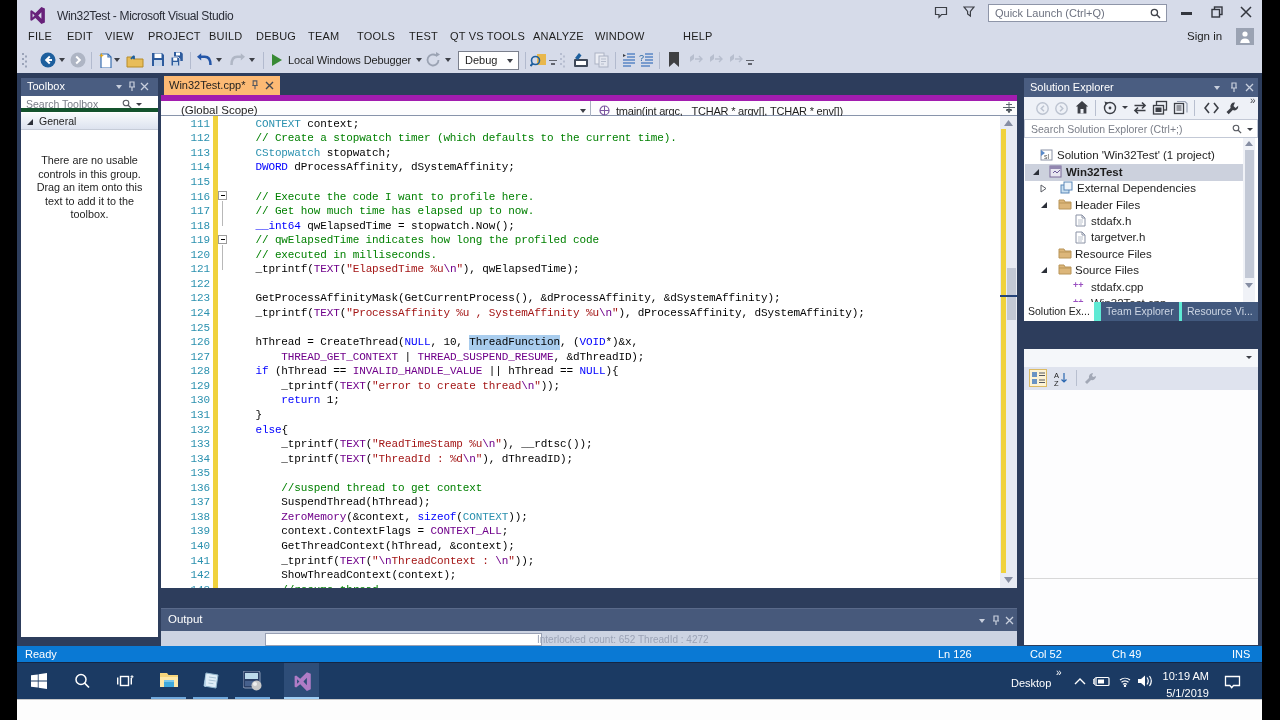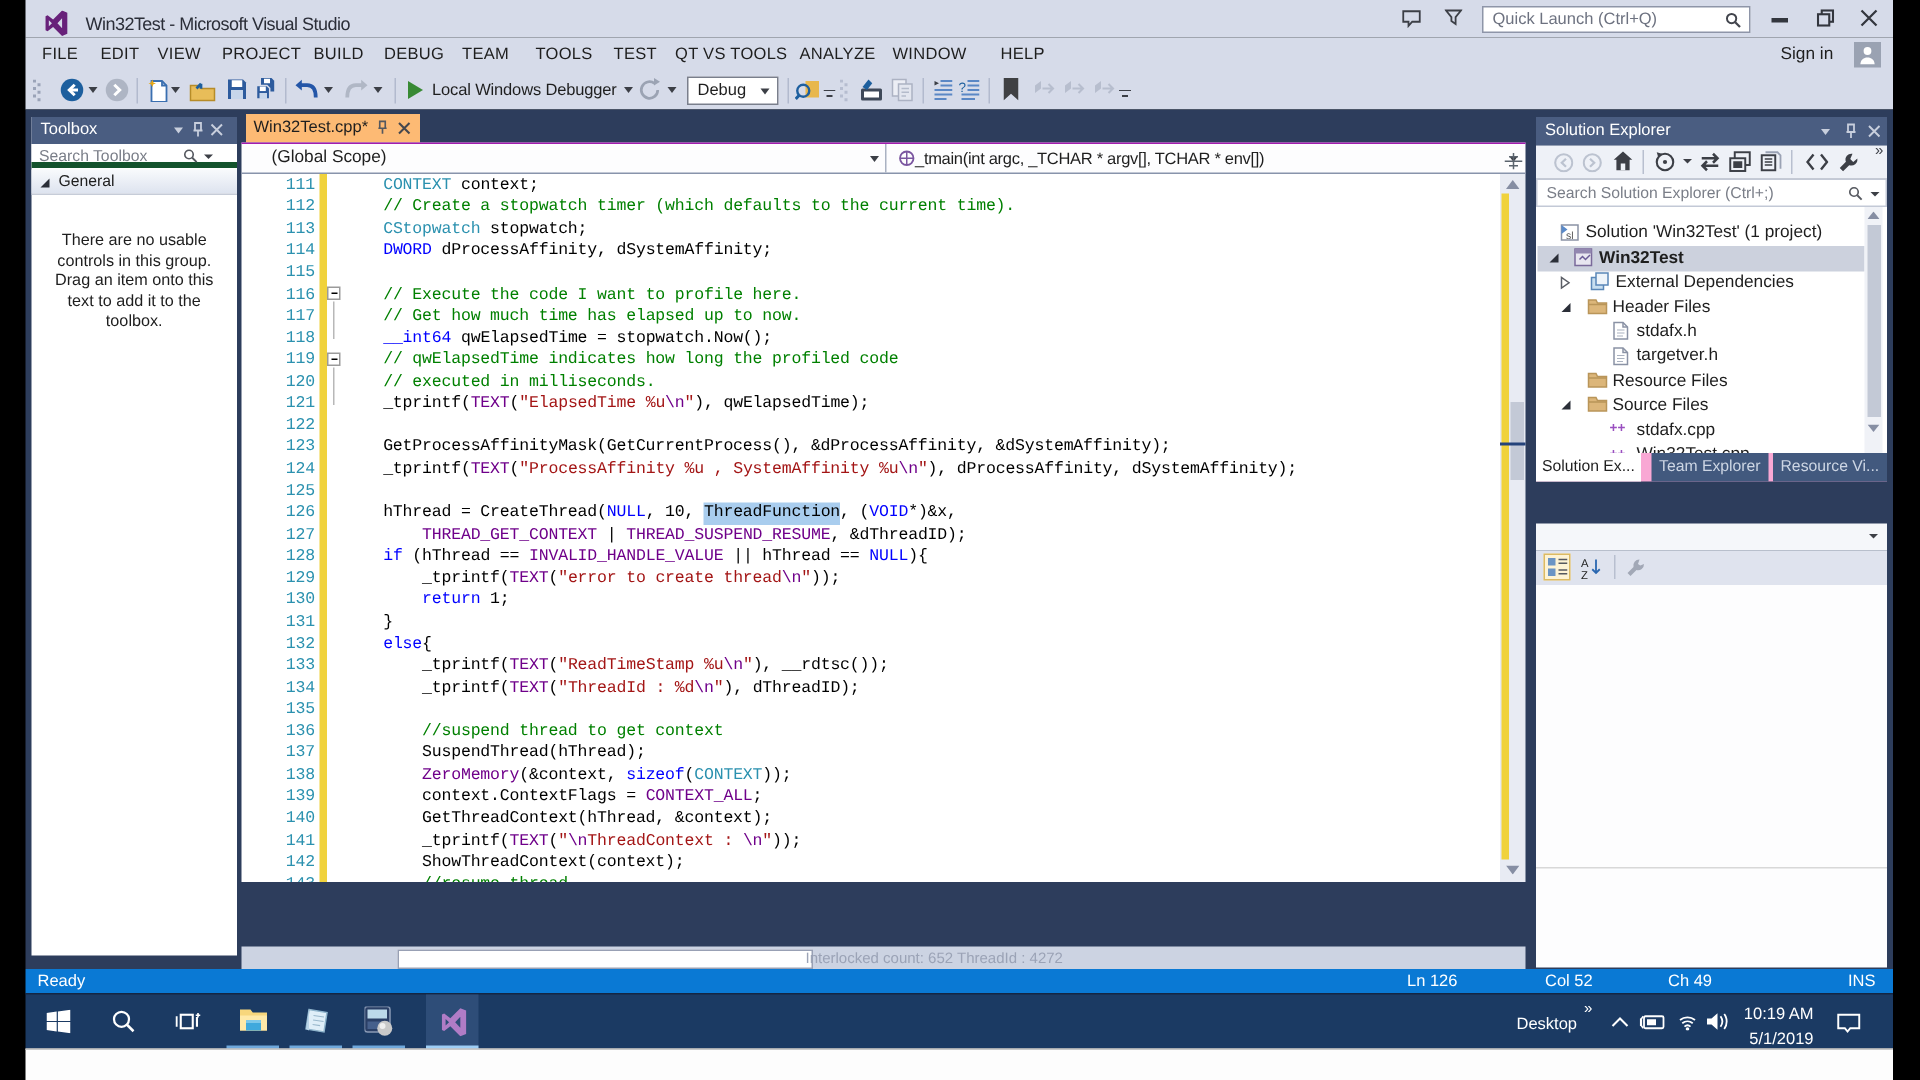--- a/index.html
+++ b/index.html
@@ -64,21 +64,21 @@
  <span class="mi" style="left:88px">VIEW</span>
  <span class="mi" style="left:131px">PROJECT</span>
  <span class="mi" style="left:192px">BUILD</span>
  <span class="mi" style="left:239px">DEBUG</span>
  <span class="mi" style="left:291px">TEAM</span>
  <span class="mi" style="left:340px">TOOLS</span>
  <span class="mi" style="left:392px">TEST</span>
  <span class="mi" style="left:433px">QT VS TOOLS</span>
  <span class="mi" style="left:516px">ANALYZE</span>
  <span class="mi" style="left:578px">WINDOW</span>
- <span class="mi" style="left:650px">HELP</span>
+ <span class="mi" style="left:666px">HELP</span>
  <span class="mi" style="left:1170px;top:5px;letter-spacing:0;font-size:11.5px">Sign in</span>
  <div class="abs" style="left:1219px;top:3px;width:18px;height:17px;background:#9aa2b2">
   <svg class="abs" style="left:3px;top:2px" width="12" height="13" viewBox="0 0 12 13">
           <circle cx="6" cy="4" r="2.6" fill="#fff"></circle>
           <path d="M1.2 13c.3-3.2 2.2-4.6 4.8-4.6s4.5 1.4 4.8 4.6z" fill="#fff"></path>
         </svg>
  </div>
 </div>
 <div id="toolbar">
  <svg class="abs" style="left:5px;top:5px" width="6" height="15">
@@ -238,21 +238,21 @@
 <div id="edgroup">
  <div class="abs" style="left:3px;top:0;width:116px;height:19px;background:#fdba74">
   <span class="abs" style="left:5px;top:3px;font-size:11px;color:#1e1e1e">Win32Test.cpp*</span>
   <svg class="abs" style="left:86px;top:4px" width="10" height="11" viewBox="0 0 10 12">
           <path d="M3 1h4v5H3zM2 6h6M5 6v4" stroke="#55585f" stroke-width="1.2" fill="none"></path>
         </svg>
   <svg class="abs" style="left:101px;top:5px" width="9" height="9" viewBox="0 0 9 9">
           <path d="M1 1l7 7M8 1L1 8" stroke="#44474e" stroke-width="1.4"></path>
         </svg>
  </div>
- <div class="abs" style="left:0;top:19px;width:856px;height:21px;background:#fdfdfe;border-top:1px solid #a21caf;border-bottom:1px solid #8894ab">
+ <div class="abs" style="left:0;top:19px;width:856px;height:21px;background:#fdfdfe;border-top:6px solid #a21caf;border-bottom:1px solid #8894ab">
   <span class="abs" style="left:20px;top:3px;font-size:11.5px;color:#1e1e1e">(Global Scope)</span>
   <span class="caret" style="left:419px;top:8px"></span>
   <div class="abs" style="left:429px;top:0;width:1px;height:19px;background:#aab2c2"></div>
   <svg class="abs" style="left:438px;top:4px" width="11" height="11">
           <circle cx="5.5" cy="5.5" r="4.5" fill="none" stroke="#7b56a0" stroke-width="1.2"></circle>
           <path d="M5.5 1v9M1 5.5h9" stroke="#7b56a0" stroke-width="1"></path>
         </svg>
   <span class="abs" style="left:449px;top:3.5px;font-size:11px;color:#1e1e1e;letter-spacing:-.2px">_tmain(int argc, _TCHAR * argv[], TCHAR * env[])</span>
   <span class="caret" style="left:845px;top:8px"></span>
  </div>
@@ -343,20 +343,30 @@
         </svg>
   <div class="abs" style="left:1px;top:13px;width:5px;height:444px;background:#f0d23c"></div>
   <div class="abs" style="left:7px;top:152px;width:9px;height:52px;background:#c3c9d6"></div>
   <div class="abs" style="left:0;top:179px;width:17px;height:2px;background:#24437a"></div>
   <svg class="abs" style="left:4px;top:461px" width="9" height="6">
           <path d="M4.5 6L9 0H0z" fill="#868ea3"></path>
         </svg>
  </div>
 </div>
 <div id="outpanel">
+ <div class="abs" style="left:0;top:0;width:856px;height:23px;background:#47597b;border-top:1px solid #5a6a8a">
+  <span class="abs" style="left:7px;top:4px;font-size:11.5px;color:#fff">Output</span>
+  <span class="caret" style="left:818px;top:10px;border-top-color:#c8cfdd"></span>
+  <svg class="abs" style="left:830px;top:6px" width="10" height="12" viewBox="0 0 10 12">
+          <path d="M3 1h4v5H3zM2 6h6M5 6v4" stroke="#c8cfdd" stroke-width="1.2" fill="none"></path>
+        </svg>
+  <svg class="abs" style="left:844px;top:7px" width="9" height="9" viewBox="0 0 9 9">
+          <path d="M1 1l7 7M8 1L1 8" stroke="#c8cfdd" stroke-width="1.3"></path>
+        </svg>
+ </div>
  <div class="abs" style="left:0;top:23px;width:856px;height:15px;background:#ccd3e2">
   <div class="abs" style="left:104px;top:2px;width:277px;height:13px;background:#fff;border:1px solid #98a0b4"></div>
   <span class="abs" style="left:376px;top:3px;font-size:10px;color:#9ba3b6">Interlocked count: 652 ThreadId : 4272</span>
  </div>
 </div>
 <div id="sepanel">
  <div class="phead" style="height:19px;line-height:18px">Solution Explorer
   <span class="caret" style="left:190px;top:8px;border-top-color:#c8cfdd"></span>
   <svg class="abs" style="left:205px;top:4px" width="10" height="12" viewBox="0 0 10 12">
           <path d="M3 1h4v5H3zM2 6h6M5 6v4" stroke="#c8cfdd" stroke-width="1.2" fill="none"></path>
@@ -480,21 +490,21 @@
   <div class="abs" style="left:219px;top:0;width:12px;height:164px;background:#f0f2f7">
    <svg class="abs" style="left:2px;top:3px" width="8" height="5">
             <path d="M4 0L8 5H0z" fill="#868ea3"></path>
           </svg>
    <div class="abs" style="left:1.5px;top:12px;width:9px;height:128px;background:#c3c9d6"></div>
    <svg class="abs" style="left:2px;top:145px" width="8" height="5">
             <path d="M4 5L8 0H0z" fill="#868ea3"></path>
           </svg>
   </div>
  </div>
- <div class="abs" style="left:0;top:224px;width:234px;height:19px;background:#f9a8d4">
+ <div class="abs" style="left:0;top:224px;width:234px;height:19px;background:#5eead4">
   <div class="abs" style="left:0;top:0;width:70px;height:19px;background:#fff">
           <span class="abs" style="left:4px;top:3px;font-size:10.5px;color:#1e1e1e">Solution Ex...</span>
         </div>
   <div class="abs" style="left:77px;top:0;width:78px;height:19px;background:#42597e">
           <span class="abs" style="left:5px;top:3px;font-size:10.5px;color:#cdd6e4">Team Explorer</span>
         </div>
   <div class="abs" style="left:158px;top:0;width:76px;height:19px;background:#42597e">
           <span class="abs" style="left:5px;top:3px;font-size:10.5px;color:#cdd6e4">Resource Vi...</span>
         </div>
  </div>

